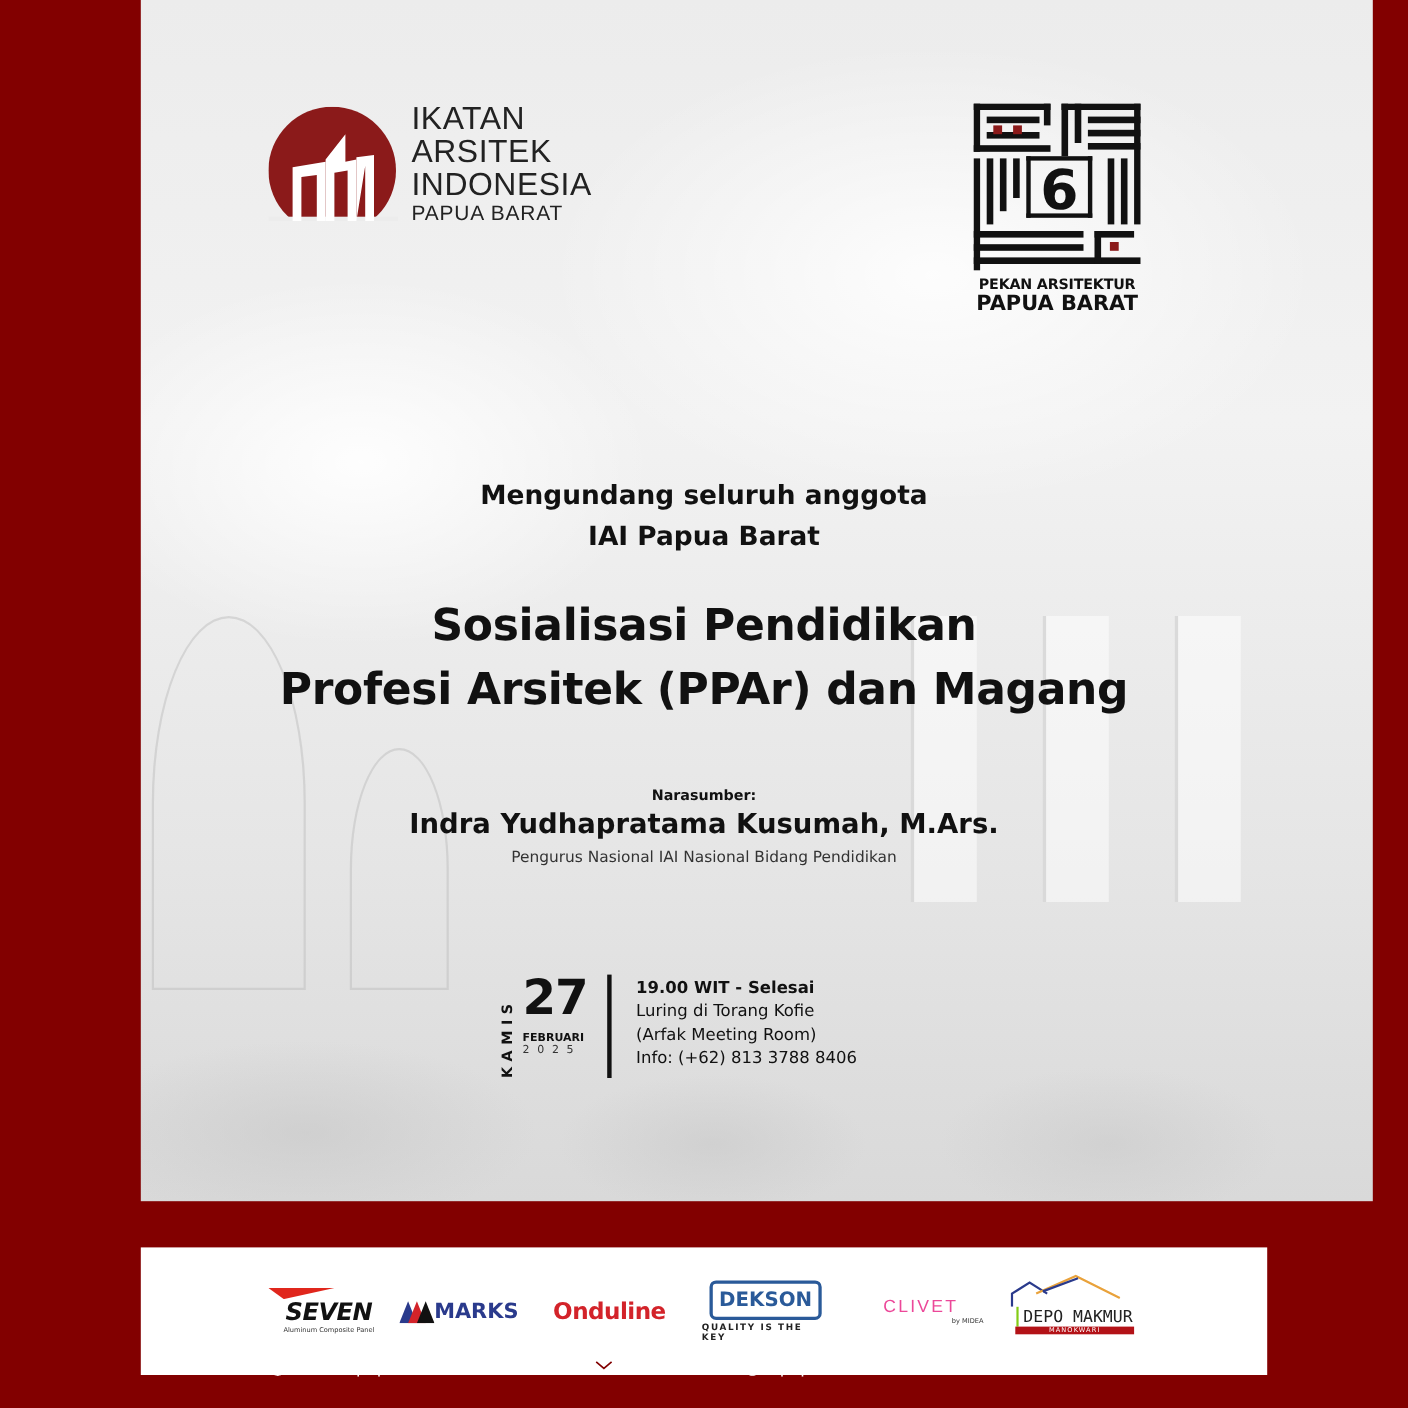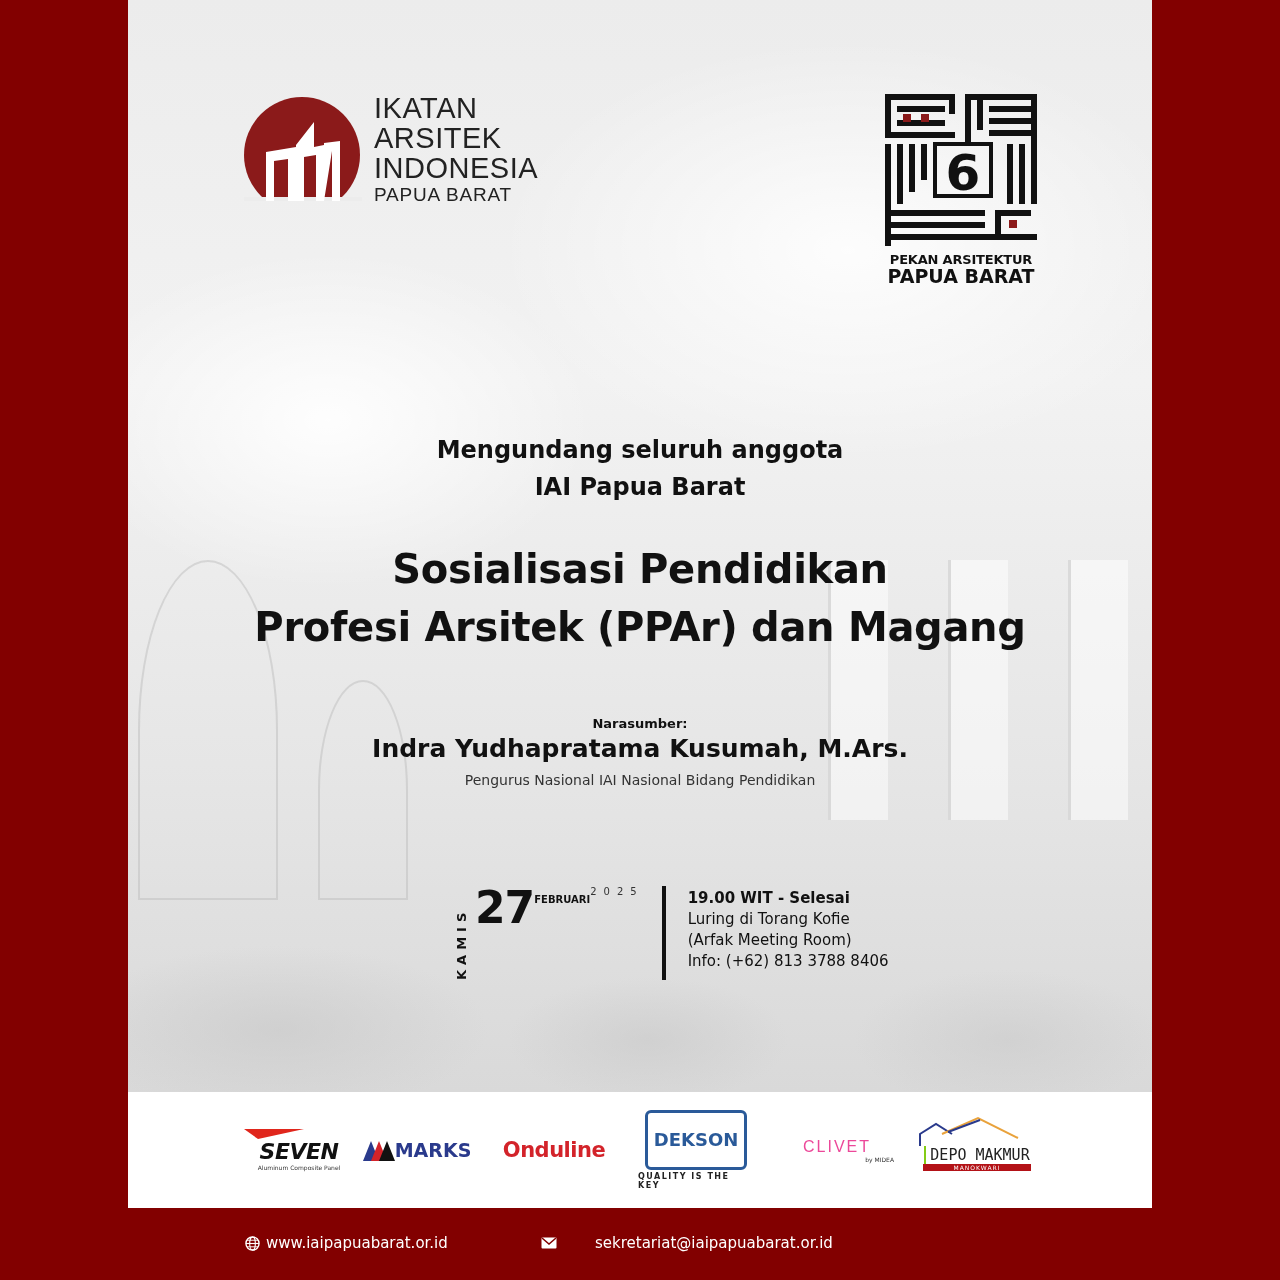--- a/index.html
+++ b/index.html
@@ -1,20 +1,20 @@
 <!DOCTYPE html>
 <html><head>
 <meta charset="utf-8">
 <style>
   * { margin: 0; padding: 0; box-sizing: border-box; }
   html, body { width: 1280px; height: 1280px; overflow: hidden; }
   body { background: #820000; font-family: "DejaVu Sans", sans-serif; position: relative; }
 
   .card {
-    position: absolute; left: 128px; top: 0; width: 1024px; height: 1092px;
+    position: absolute; left: 128px; top: 0; width: 1120px; height: 1092px;
     background:
       radial-gradient(ellipse 380px 240px at 200px 420px, rgba(255,255,255,0.9), rgba(255,255,255,0) 70%),
       radial-gradient(ellipse 500px 300px at 720px 250px, rgba(255,255,255,0.85), rgba(255,255,255,0) 70%),
       radial-gradient(ellipse 300px 120px at 150px 1030px, rgba(200,200,200,0.6), rgba(220,220,220,0) 70%),
       radial-gradient(ellipse 200px 90px at 520px 1040px, rgba(200,200,200,0.55), rgba(220,220,220,0) 70%),
       radial-gradient(ellipse 220px 100px at 880px 1040px, rgba(200,200,200,0.5), rgba(220,220,220,0) 70%),
       linear-gradient(180deg, #ececec 0%, #f2f2f2 35%, #e6e6e6 70%, #d9d9d9 100%);
     overflow: hidden;
   }
   .deco-arch { position: absolute; border: 2px solid rgba(190,190,190,0.5); border-radius: 50% 50% 0 0; }
@@ -34,39 +34,39 @@
 
   .center-text { position: absolute; left: 0; width: 1024px; text-align: center; color: #111; }
   .invite { top: 432px; font-weight: bold; font-size: 24px; line-height: 37px; }
   .title { top: 540px; font-weight: bold; font-size: 40px; line-height: 58px; letter-spacing: -0.3px; }
   .nara-label { top: 716px; font-weight: bold; font-size: 13px; }
   .nara-name { top: 734px; font-weight: bold; font-size: 25px; }
   .nara-role { top: 772px; font-size: 14px; color: #333; }
 
   .date-block { position: absolute; left: 326px; top: 886px; display: flex; align-items: stretch; }
   .day-vert { writing-mode: vertical-rl; transform: rotate(180deg); font-weight: bold; font-size: 13px; letter-spacing: 5px; color: #111; margin-right: 6px; }
-  .date-col { display: flex; }
+  .date-col { display: flex; flex-direction: column; }
   .date-num { font-weight: bold; font-size: 44px; line-height: 44px; color: #111; letter-spacing: -1px; }
   .date-month { font-weight: bold; font-size: 10px; color: #111; margin-top: 8px; }
   .date-year { font-size: 10px; letter-spacing: 7px; color: #333; }
   .v-divider { width: 4px; background: #111; margin: 0 22px 0 18px; height: 94px; }
   .info-col { font-size: 15px; line-height: 21px; color: #111; padding-top: 2px; }
   .info-col .bold { font-weight: bold; }
 
-  .sponsor-bar { position: absolute; left: 128px; top: 1092px; width: 1024px; height: 116px; background: #ffffff; }
+  .sponsor-bar { position: absolute; left: 128px; top: 1134px; width: 1024px; height: 116px; background: #ffffff; }
   .sp { position: absolute; top: 28px; height: 60px; display: flex; flex-direction: column; align-items: center; justify-content: center; }
   .sp-seven { left: 116px; width: 110px; }
   .sp-seven .name { font-family: "DejaVu Sans", sans-serif; font-style: italic; font-weight: bold; font-size: 22px; color: #111; letter-spacing: -0.5px; }
   .sp-seven .sub { font-size: 6px; color: #333; }
   .sp-marks { left: 232px; width: 114px; flex-direction: row; }
   .sp-marks .name { font-family: "DejaVu Sans", sans-serif; font-weight: bold; font-size: 19px; color: #2a3a8c; }
   .sp-onduline { left: 370px; width: 112px; }
   .sp-onduline .name { font-family: "DejaVu Sans", sans-serif; font-weight: bold; font-size: 21px; color: #d3232a; letter-spacing: -0.5px; }
   .sp-dekson { left: 510px; width: 116px; }
-  .sp-dekson .name { font-family: "DejaVu Sans", sans-serif; font-weight: bold; font-size: 18px; color: #2a5a99; border: 3px solid #2a5a99; border-radius: 6px; padding: 16px 6px; line-height: 22px; }
+  .sp-dekson .name { font-family: "DejaVu Sans", sans-serif; font-weight: bold; font-size: 18px; color: #2a5a99; border: 3px solid #2a5a99; border-radius: 6px; padding: 4px 6px; line-height: 22px; }
   .sp-dekson .sub { font-size: 8px; font-weight: bold; letter-spacing: 1.5px; color: #222; margin-top: 2px; }
   .sp-clivet { left: 652px; width: 114px; }
   .sp-clivet .name { font-family: Liberation Sans, sans-serif; font-size: 16px; color: #ec4899; letter-spacing: 2px; }
   .sp-clivet .sub { font-size: 6px; color: #333; align-self: flex-end; }
   .sp-depo { left: 790px; width: 118px; }
   .sp-depo .name { font-family: "DejaVu Sans Mono", monospace; font-size: 15px; color: #222; margin-top: 16px; border-left: 2px solid #84cc16; padding-left: 4px; }
   .sp-depo .sub { font-size: 6px; color: #fff; background: #b31217; width: 108px; text-align: center; letter-spacing: 1px; }
 
   .footer { position: absolute; left: 0; top: 1208px; width: 1016px; height: 72px; }
   .f-item { position: absolute; top: 26px; display: flex; align-items: center; color: #fff; font-size: 15px; }

